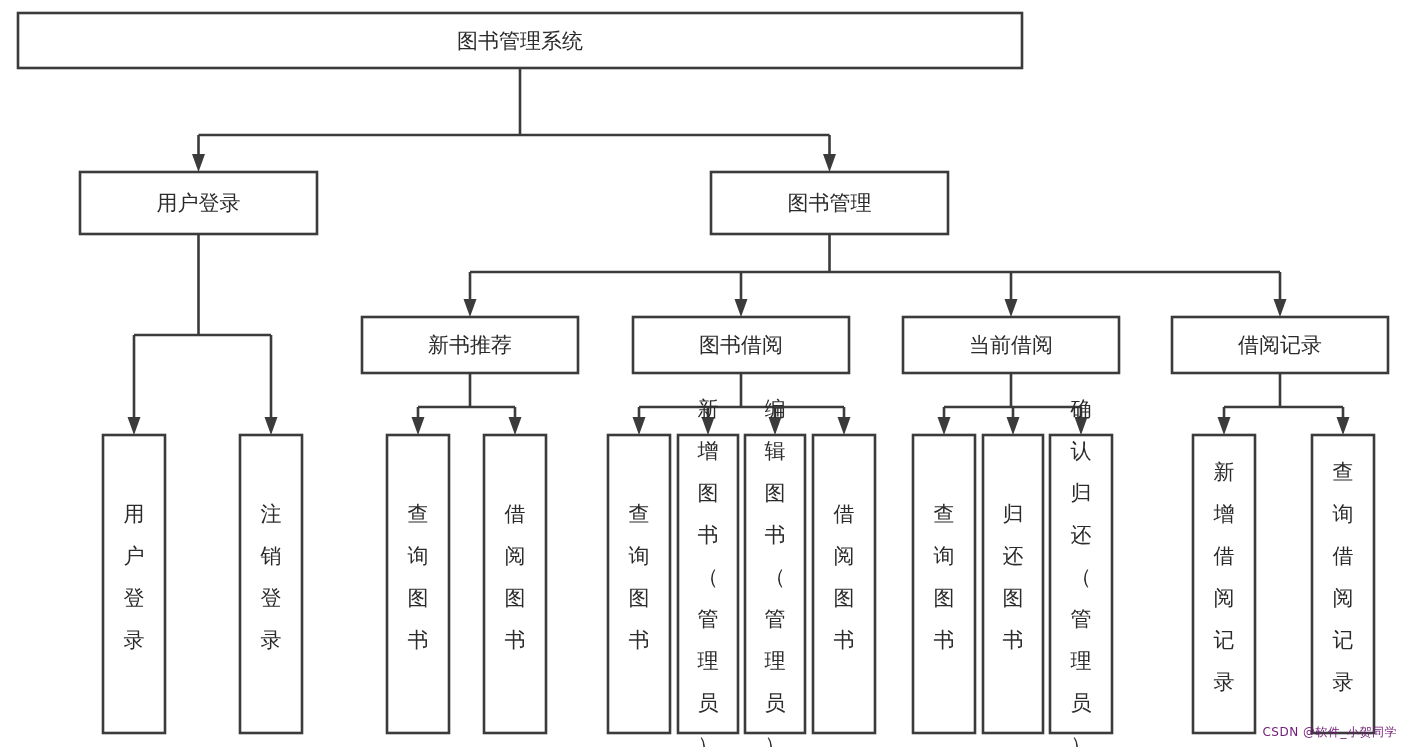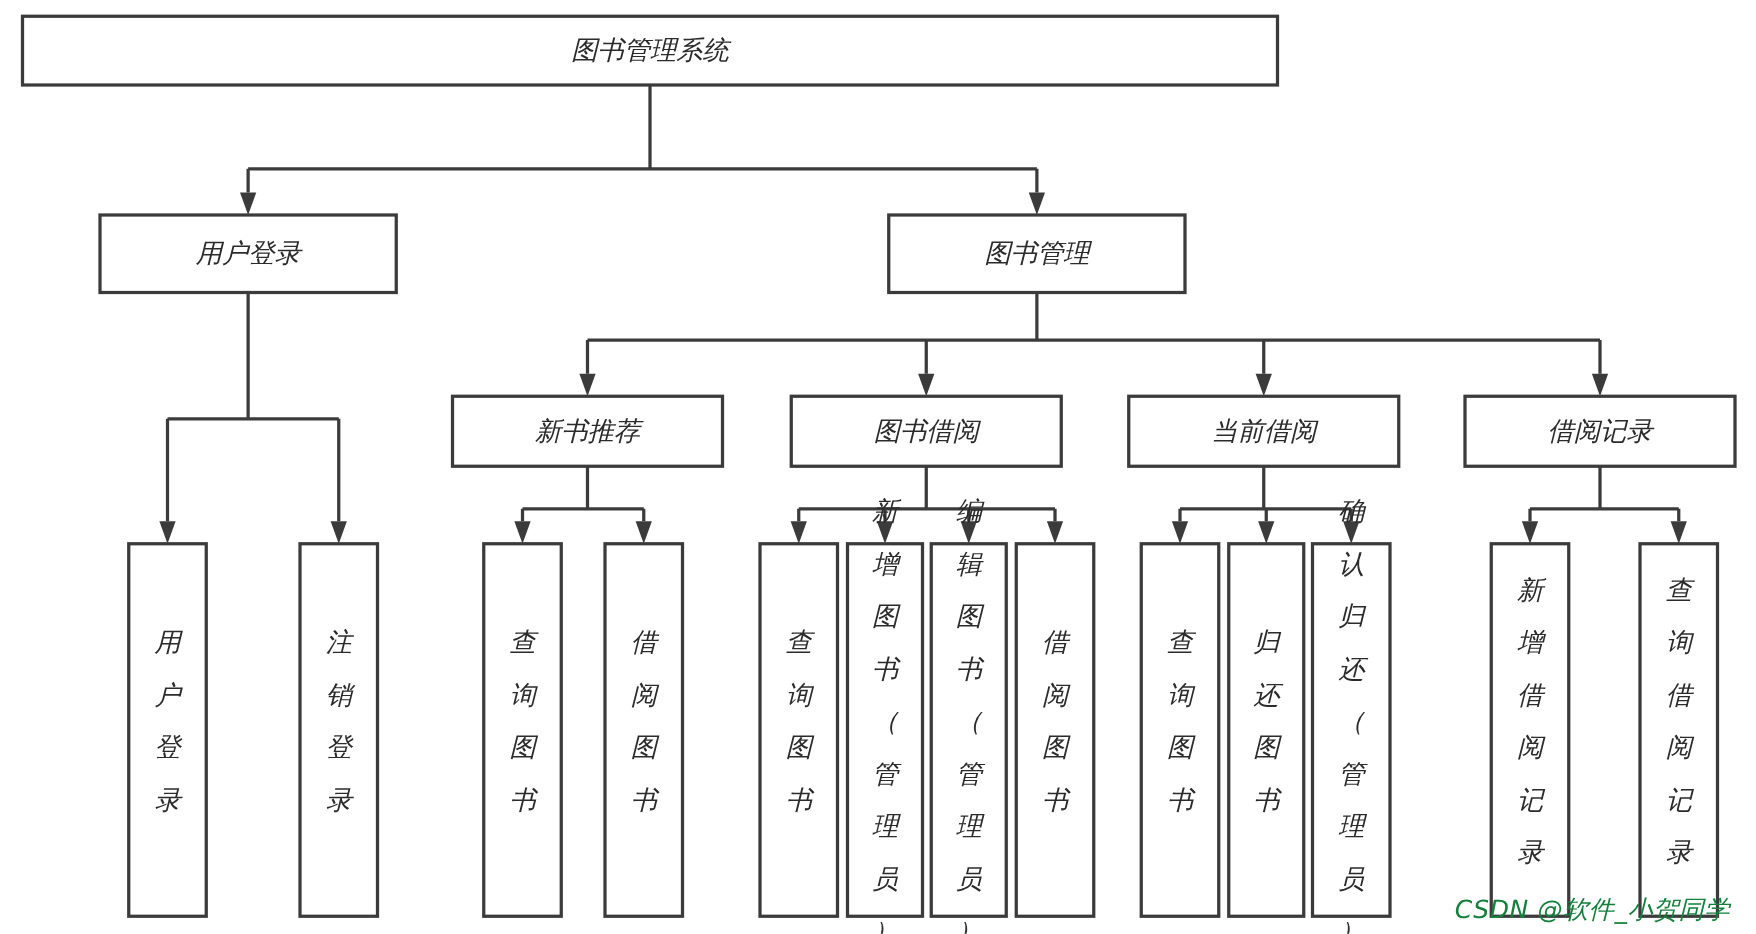--- a/index.html
+++ b/index.html
@@ -12,21 +12,20 @@
     width: 1405px;
     height: 747px;
     font-family: "DejaVu Sans", "Liberation Sans", sans-serif;
     overflow: hidden;
     position: relative;
   }
   #diagram-root {
     position: relative;
     width: 1405px;
     height: 747px;
-    font-style: italic;
   }
   svg.diagram-canvas {
     position: absolute;
     top: 0;
     left: 0;
     width: 1405px;
     height: 747px;
     display: block;
   }
   .node-box {
@@ -52,25 +51,25 @@
     stroke-width: 2.6;
     fill: none;
     stroke-linecap: butt;
   }
   .arrow-head {
     fill: #3b3b3b;
     stroke: none;
   }
   .watermark {
     position: absolute;
-    right: 21px;
+    right: 8px;
     bottom: 6px;
     font-family: "DejaVu Sans", "Liberation Sans", sans-serif;
-    font-size: 20px;
-    color: #15803d;
+    font-size: 12px;
+    color: #701a75;
     white-space: nowrap;
     letter-spacing: 0.5px;
     user-select: none;
   }
 </style>
 </head>
 <body>
 
 <div id="diagram-root">
   <svg class="diagram-canvas" viewBox="0 0 1405 747">

